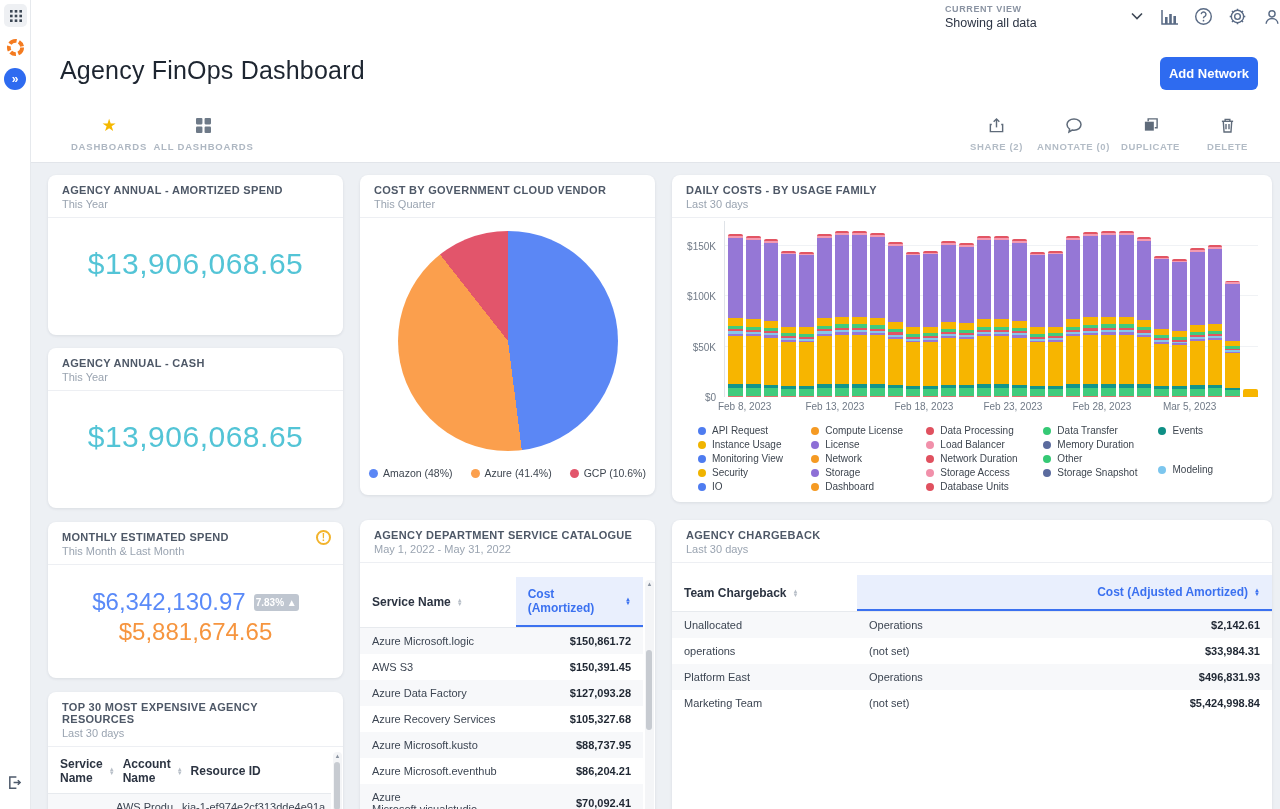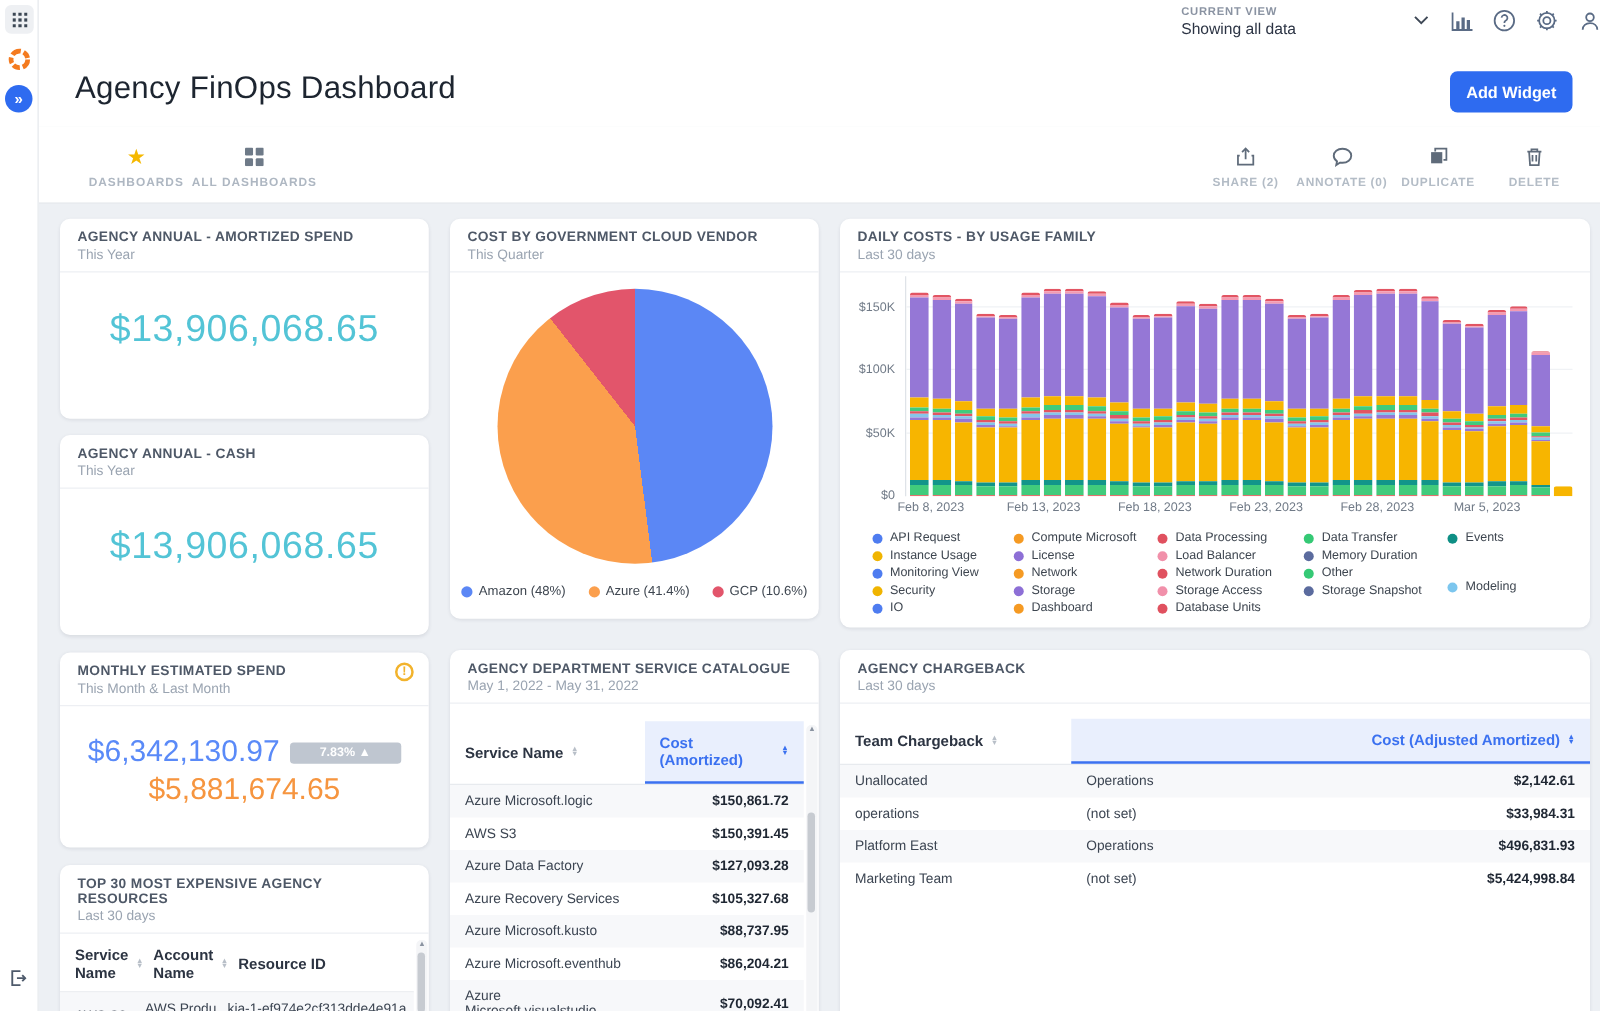--- a/index.html
+++ b/index.html
@@ -69,21 +69,21 @@
   .xlabels { position:absolute; left:38px; top:180px; width:534px; height:14px; }
   .xlab { position:absolute; font-size:10px; color:#707a87; white-space:nowrap; transform:translateX(-28%); }
   .bar-legend { position:absolute; left:26px; top:250px; right:8px; display:flex; }
   .bl-col { display:flex; flex-direction:column; gap:3px; }
   .bl-item { display:flex; align-items:center; gap:6px; font-size:10px; color:#3e4650; white-space:nowrap; }
   .bl-item .dot { width:8px; height:8px; }
 
   
   .info-badge { position:absolute; right:12px; top:8px; width:15px; height:15px; border:2px solid #f2b32c; border-radius:50%; color:#f2b32c; font-size:10px; font-weight:bold; display:flex; align-items:center; justify-content:center; }
   .m-line1 { position:absolute; left:0; right:0; top:66px; text-align:center; font-size:24px; color:#5a8af8; }
-  .m-badge { display:inline-block; vertical-align:4px; margin-left:8px; background:#bfc6d0; color:#fff; font-size:10px; font-weight:bold; border-radius:3px; padding:3px 24px; }
+  .m-badge { display:inline-block; vertical-align:4px; margin-left:8px; background:#bfc6d0; color:#fff; font-size:10px; font-weight:bold; border-radius:3px; padding:3px 2px; }
   .m-line2 { position:absolute; left:0; right:0; top:96px; text-align:center; font-size:24px; color:#f6953f; }
 
   
   .tbl { position:absolute; left:0; right:0; }
   .thead-row { display:flex; align-items:center; background:#fff; border-bottom:1px solid #e7eaee; }
   .th { font-size:12px; font-weight:bold; color:#2c3442; padding:10px 12px; display:flex; align-items:center; gap:6px; cursor:pointer; }
   .th.sorted { color:#3b71f0; background:#e9effd; border-bottom:2px solid #3b71f0; justify-content:flex-end; }
   .sorticon { display:inline-flex; flex-direction:column; line-height:4px; font-size:6px; color:#b8bfc8; }
   .sorticon.active { color:#3b71f0; }
   .trow { display:flex; align-items:center; }
@@ -164,21 +164,21 @@
       </svg>
     </span>
     <span class="ticon">
       <svg width="18" height="18" viewBox="0 0 20 20" fill="none" stroke="#5a6b85" stroke-width="1.6">
         <circle cx="10" cy="6.5" r="3.4"></circle>
           <path d="M3.5 17.5 c0-3.6 2.9-5.8 6.5-5.8 s6.5 2.2 6.5 5.8"></path>
       </svg>
     </span>
   </div>
   <h1 class="page-title">Agency FinOps Dashboard</h1>
-  <button class="add-widget">Add Widget</button>
+  <button class="add-widget">Add Network</button>
 </div>
 
 <div class="tabsrow">
   <div class="tab tab-dash">
     <div class="tico">
         <span class="star">★</span>
       </div>
     <div class="tlabel">DASHBOARDS</div>
   </div>
   <div class="tab tab-all">
@@ -731,21 +731,21 @@
           <span>Security</span>
         </div>
         <div class="bl-item">
           <span class="dot" style="background: rgb(78, 124, 240);"></span>
           <span>IO</span>
         </div>
       </div>
       <div class="bl-col" style="width: 120px;">
         <div class="bl-item">
           <span class="dot" style="background: rgb(245, 154, 35);"></span>
-          <span>Compute Microsoft</span>
+          <span>Compute License</span>
         </div>
         <div class="bl-item">
           <span class="dot" style="background: rgb(141, 111, 214);"></span>
           <span>License</span>
         </div>
         <div class="bl-item">
           <span class="dot" style="background: rgb(245, 154, 35);"></span>
           <span>Network</span>
         </div>
         <div class="bl-item">

